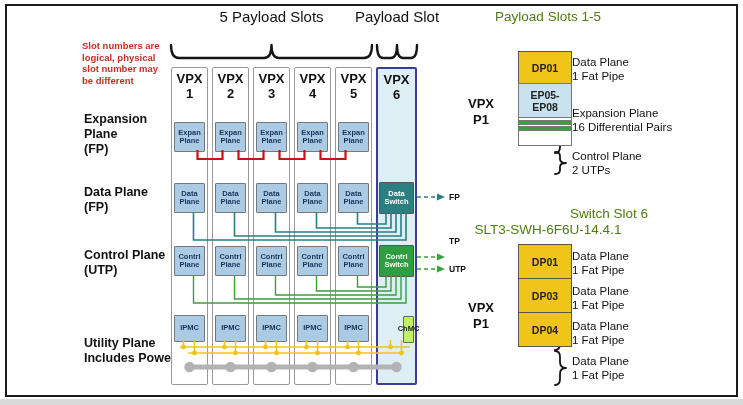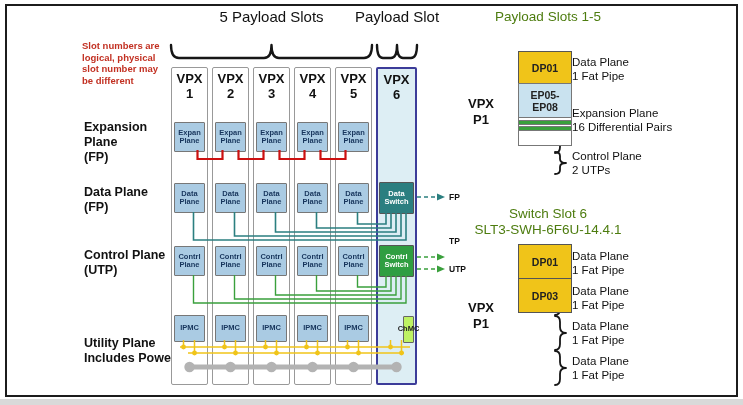--- a/index.html
+++ b/index.html
@@ -42,21 +42,21 @@
   <div class="bottom-strip"></div>
 
   <div class="hdr" style="left:171px;width:201px;">5 Payload Slots</div>
   <div class="hdr" style="left:337px;width:120px;">Payload Slot</div>
 
   <div class="note preline">Slot numbers are
 logical, physical
 slot number  may
 be different</div>
 
-  <div class="plane-label preline" style="top:120px;">Expansion
+  <div class="plane-label preline" style="top:112px;">Expansion
 Plane
 (FP)</div>
   <div class="plane-label preline" style="top:185px;">Data Plane
 (FP)</div>
   <div class="plane-label preline" style="top:248px;">Control Plane
 (UTP)</div>
   <div class="plane-label preline" style="top:336px;">Utility Plane
 Includes Power</div>
 
   <div class="col" style="left:171px;">
@@ -238,27 +238,28 @@
     <div class="seg greenbar" style="height:5px;"></div>
     <div class="seg white" style="height:16px;"></div>
   </div>
   <div class="callout preline" style="top:55px;">Data Plane
 1 Fat Pipe</div>
   <div class="callout preline" style="top:106px;">Expansion Plane
 16 Differential Pairs</div>
   <div class="callout preline" style="top:149px;">Control Plane
 2 UTPs</div>
 
-  <div class="r-title" style="left:448px;top:206px;width:200px;">Switch Slot 6</div>
+  <div class="r-title" style="left:448px;top:206px;width:200px;text-align:right;">Switch Slot 6</div>
   <div class="r-title" style="left:448px;top:222px;width:200px;">SLT3-SWH-6F6U-14.4.1</div>
   <div class="connector preline" style="top:300px;">VPX
 P1</div>
   <div class="stack" style="top:245px;">
     <div class="seg yellow" style="height:35px;">DP01</div>
     <div class="seg yellow" style="height:35px;">DP03</div>
+    <div class="seg yellow" style="height:35px;">DP04</div>
   </div>
   <div class="callout preline" style="top:249px;">Data Plane
 1 Fat Pipe</div>
   <div class="callout preline" style="top:284px;">Data Plane
 1 Fat Pipe</div>
   <div class="callout preline" style="top:319px;">Data Plane
 1 Fat Pipe</div>
   <div class="callout preline" style="top:354px;">Data Plane
 1 Fat Pipe</div>
 </div>

